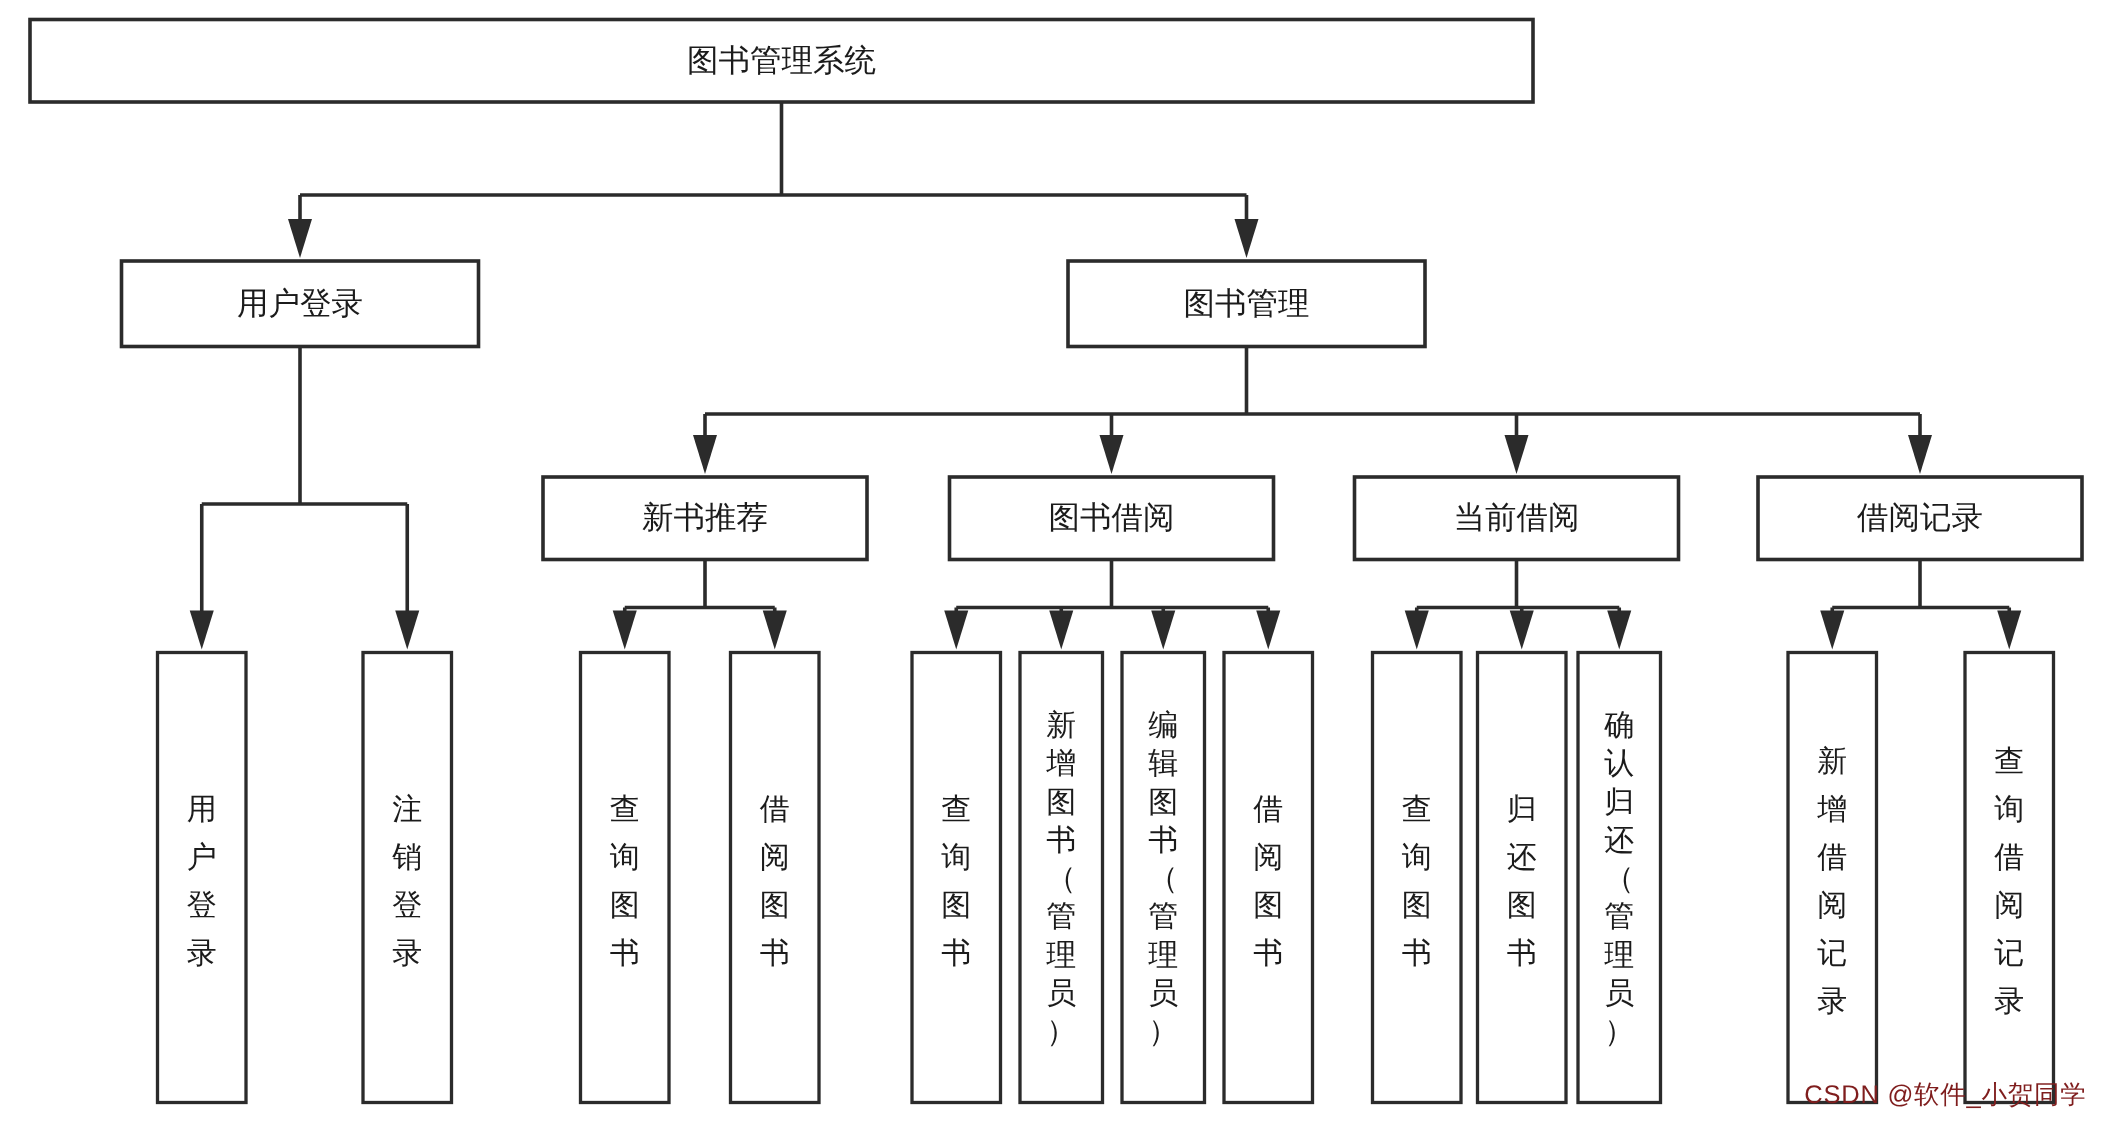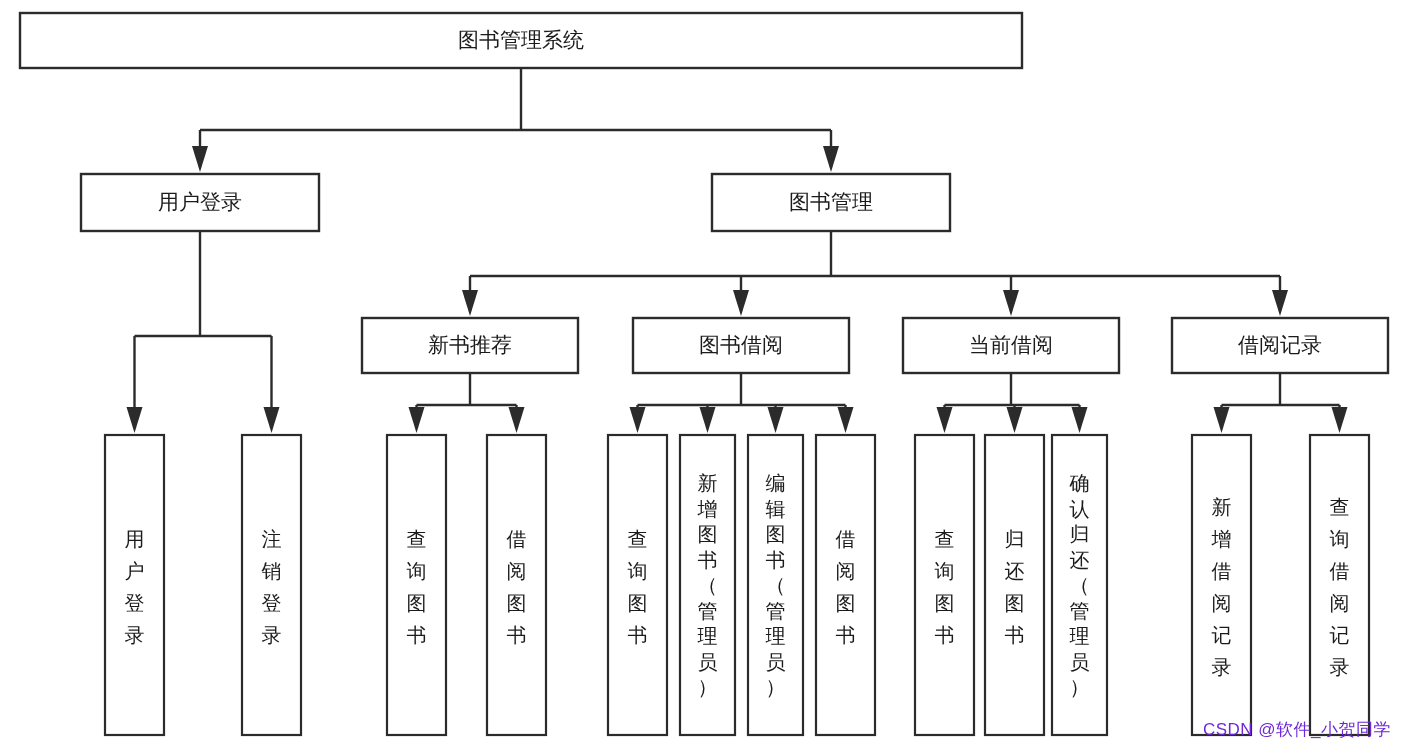--- a/index.html
+++ b/index.html
@@ -57,21 +57,21 @@
     font-size: 20px;
     fill: #1b1b1b;
     text-anchor: middle;
   }
   .watermark-text {
     position: absolute;
     right: 14px;
     bottom: 6px;
     font-family: "Liberation Sans", "DejaVu Sans", sans-serif;
     font-size: 17px;
-    color: #6d28d9;
+    color: #7f1d1d;
     letter-spacing: 0.5px;
     white-space: nowrap;
     user-select: none;
   }
 </style>
 </head>
 <body>
 
 <div id="diagram-root">
   <svg id="flowchart" viewBox="0 0 1405 747" xmlns="http://www.w3.org/2000/svg">

